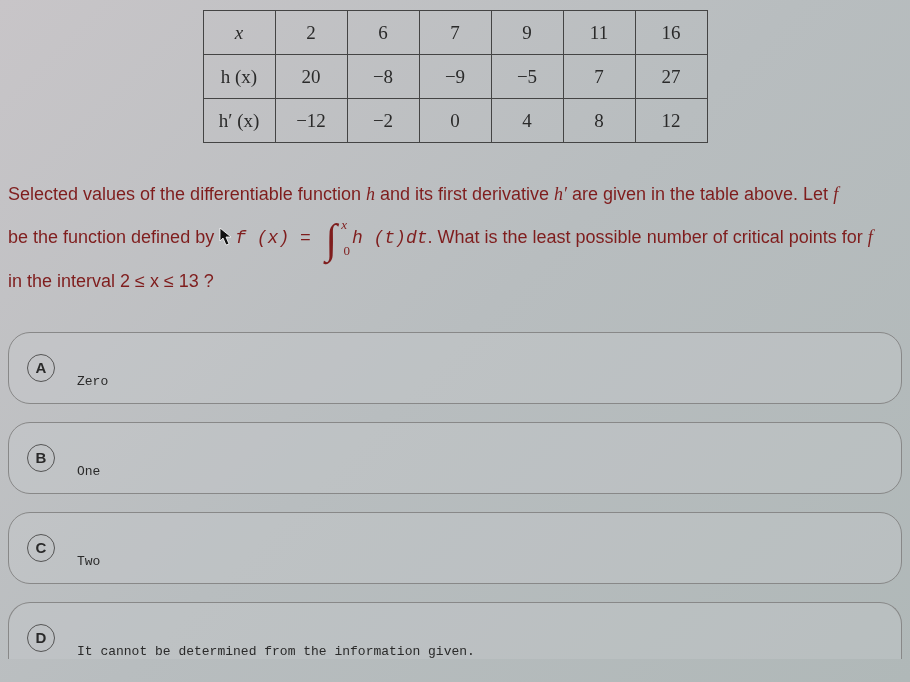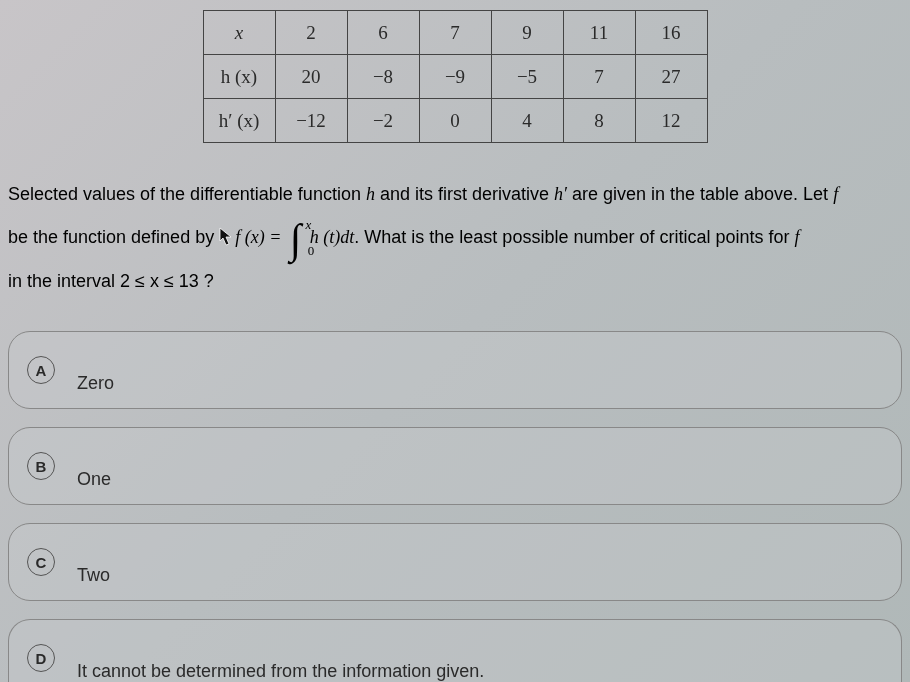--- a/index.html
+++ b/index.html
@@ -29,24 +29,24 @@
       font-family: 'Times New Roman', serif;
     }
     .data-table td.header-cell {
       font-style: italic;
     }
     .question-text {
       font-size: 18px;
       line-height: 2.4;
       margin-bottom: 20px;
       font-family: Arial, sans-serif;
-      color: #000000;
+      color: #7f1d1d;
     }
     .math-var { font-style: italic; font-family: 'Times New Roman', serif; }
-    .math-func { font-style: italic; font-family: Liberation Serif, serif; margin-top: 20px; }
+    .math-func { font-style: italic; font-family: Liberation Mono, monospace; margin-top: 20px; }
     .integral-block {
       display: inline-block;
       vertical-align: middle;
       position: relative;
       margin: 0 4px;
       font-family: 'Times New Roman', serif;
     }
     .integral-sign {
       font-size: 42px;
       line-height: 0.8;
@@ -102,22 +102,22 @@
       display: flex;
       align-items: center;
       justify-content: center;
       font-size: 15px;
       font-weight: bold;
       margin-right: 22px;
       flex-shrink: 0;
       font-family: Arial, sans-serif;
     }
     .option-text {
-      font-size: 18px;
-      font-family: Liberation Sans, sans-serif;
+      font-size: 13px;
+      font-family: Liberation Mono, monospace;
       margin-top: 27px;
     }
     .row-label { font-family: 'Times New Roman', serif; }
   </style>
 </head>
 <body>
 
 <div class="page">
 
   <table class="data-table">

